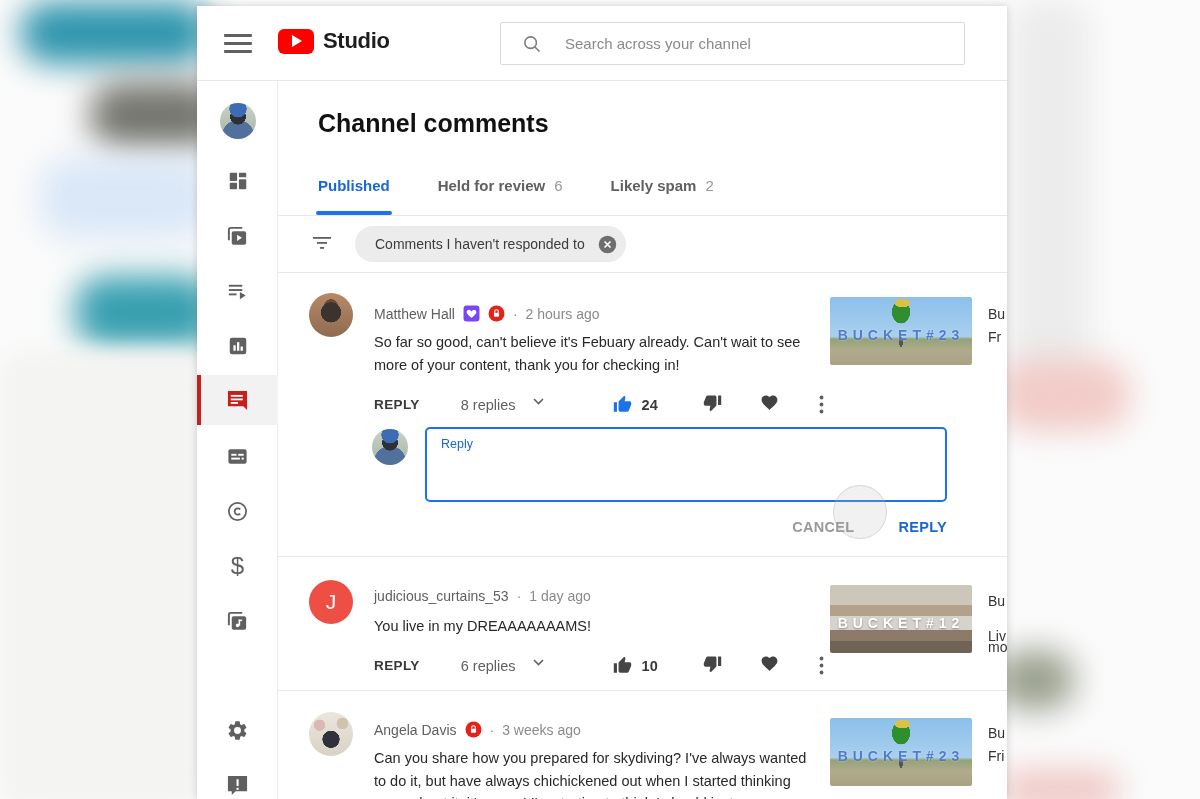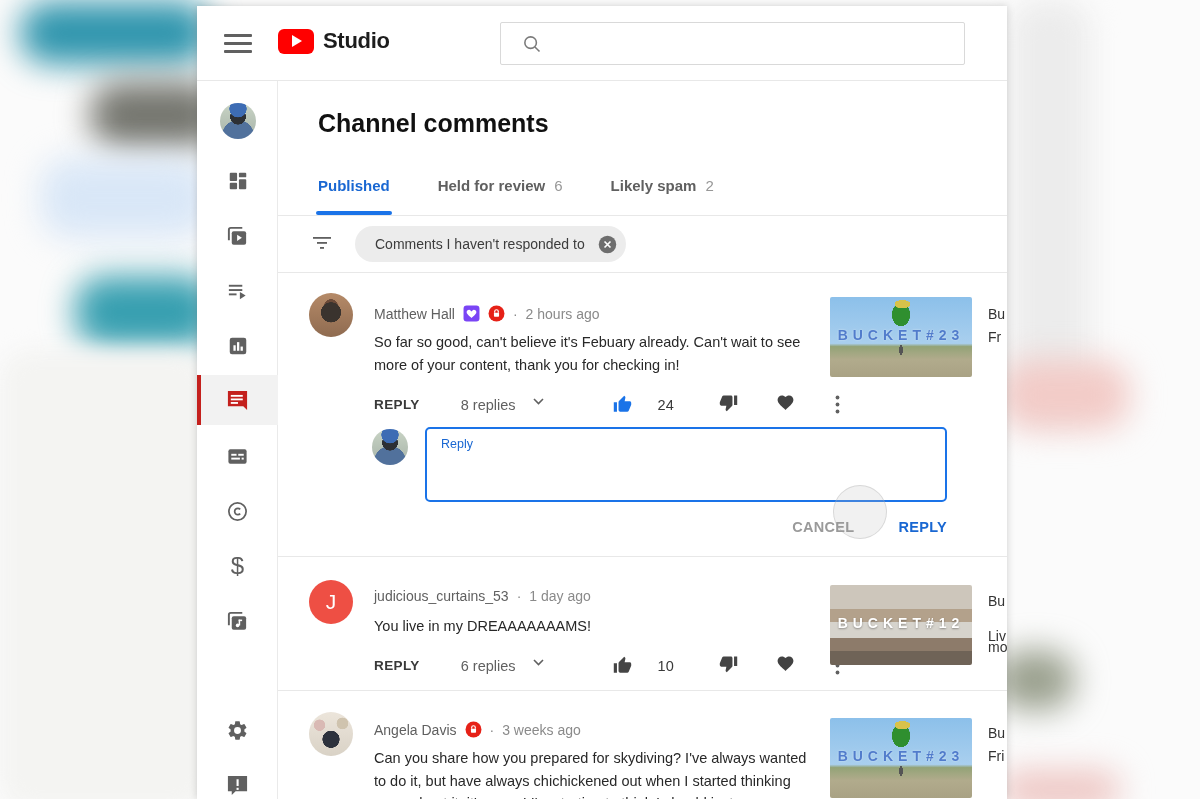--- a/index.html
+++ b/index.html
@@ -83,27 +83,27 @@
         radial-gradient(circle at 76% 26%, #cfc3ae 0 12%, rgba(0,0,0,0) 13%),
         linear-gradient(#ece5db, #d9d2c6); }
   .crow-name { position:absolute; left:96px; display:flex; align-items:center; gap:8px; font-size:14px; color:#606060; }
   .crow-name .dot { color:#8a8a8a; }
   .crow-name .time { color:#8a8a8a; }
   .badge { display:inline-flex; }
   .ctext { position:absolute; left:96px; font-size:14.5px; line-height:22.5px; color:#282828; width:445px; }
   .actions { position:absolute; left:96px; display:flex; align-items:center; }
   .act-reply { font-size:13.5px; font-weight:bold; letter-spacing:.4px; color:#393939; cursor:pointer; }
   .act-replies { display:flex; align-items:flex-start; gap:16px; font-size:14.5px; color:#606060; margin-left:41px; cursor:pointer; }
-  .act-like { display:flex; align-items:center; gap:26px; margin-left:68px; cursor:pointer; }
+  .act-like { display:flex; align-items:center; gap:10px; margin-left:68px; cursor:pointer;font-weight:bold; }
   .act-like .n { font-size:14.5px; color:#393939; }
   .act-dislike { margin-left:45px; cursor:pointer; }
   .act-heart { margin-left:38px; cursor:pointer; }
   .act-more { margin-left:40px; cursor:pointer; display:flex; }
 
-  .thumb { position:absolute; left:552px; width:142px; height:80px; border-radius:2px; overflow:hidden; cursor:pointer; }
+  .thumb { position:absolute; left:552px; width:142px; height:68px; border-radius:2px; overflow:hidden; cursor:pointer; }
   .thumb .tlabel { position:absolute; left:0; right:0; top:30px; text-align:center; font-weight:bold; font-size:14px; letter-spacing:5px; }
   .thumb.sky { background:
         radial-gradient(ellipse 13px 7px at 51% 9%, #d8c24a 0 60%, rgba(0,0,0,0) 61%),
         radial-gradient(ellipse 15px 19px at 50% 22%, #2f8f2f 0 60%, rgba(0,0,0,0) 61%),
         radial-gradient(ellipse 3px 9px at 50% 66%, #555 0 60%, rgba(0,0,0,0) 61%),
         linear-gradient(180deg, #8cc0ea 0%, #a9cfee 58%, #93a377 62%, #b1ab8c 78%, #a9a284 100%); }
   .thumb.sky .tlabel { color:rgba(70,115,200,.92); text-shadow:0 0 2px rgba(255,255,255,.6); }
   .thumb.town { background:
         linear-gradient(180deg, #cdc6bb 0 30%, #b3a18b 30% 46%, #d6d3cc 46% 66%, #8d7b6a 66% 82%, #6f6357 82% 100%); }
   .thumb.town .tlabel { color:#fff; text-shadow:0 1px 2px rgba(0,0,0,.35); }
@@ -156,20 +156,21 @@
       <div class="logo-mark">
           <div class="tri"></div>
         </div>
       <div class="logo-text">Studio</div>
     </div>
     <div class="searchbox">
       <svg width="22" height="22" viewBox="0 0 24 24">
         <circle cx="10.5" cy="10.5" r="6.3" fill="none" stroke="#7a7a7a" stroke-width="1.7"></circle>
         <line x1="15.2" y1="15.2" x2="20.2" y2="20.2" stroke="#7a7a7a" stroke-width="1.7"></line>
       </svg>
+      <input type="text" placeholder="Search across your channel" style="">
     </div>
   </div>
 
   <div class="sidebar">
     <div class="side-item" style="top:15px;">
       <div class="avatar-own"></div>
     </div>
     <div class="side-item" style="top:75px;">
       <svg width="22" height="22" viewBox="0 0 24 24" fill="#606060">
         <rect x="3" y="3" width="8" height="9" rx="1"></rect>

